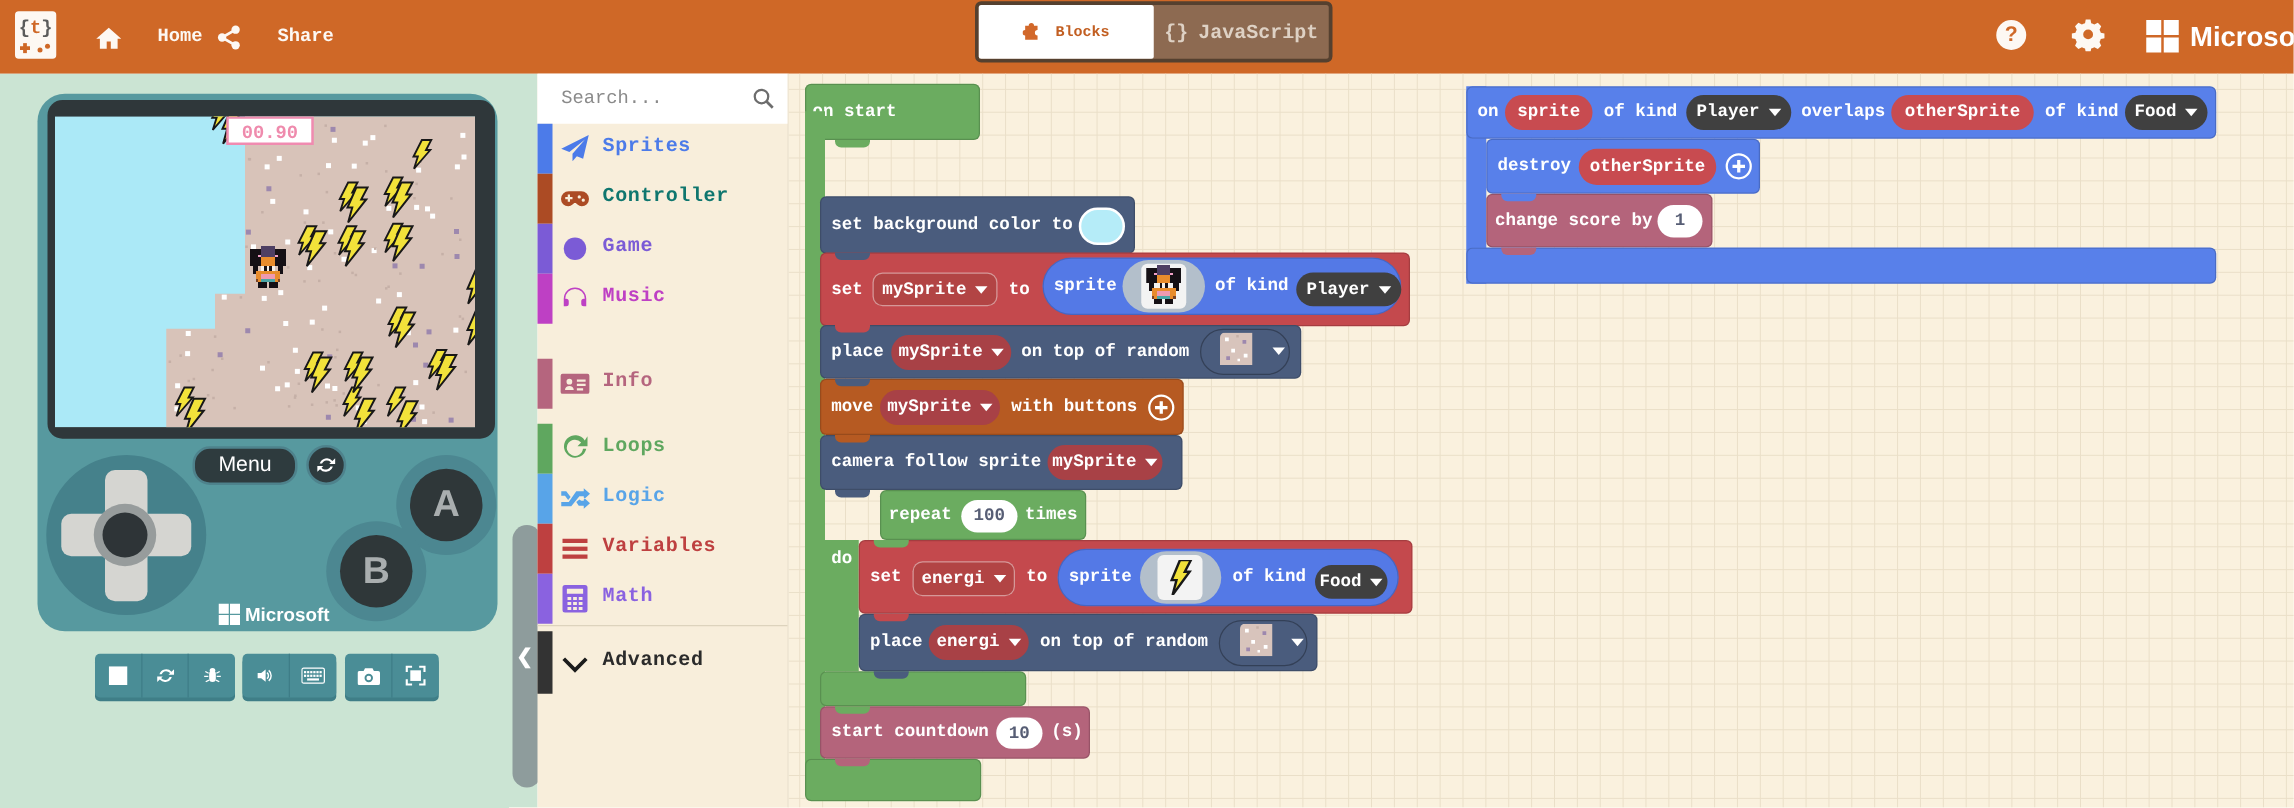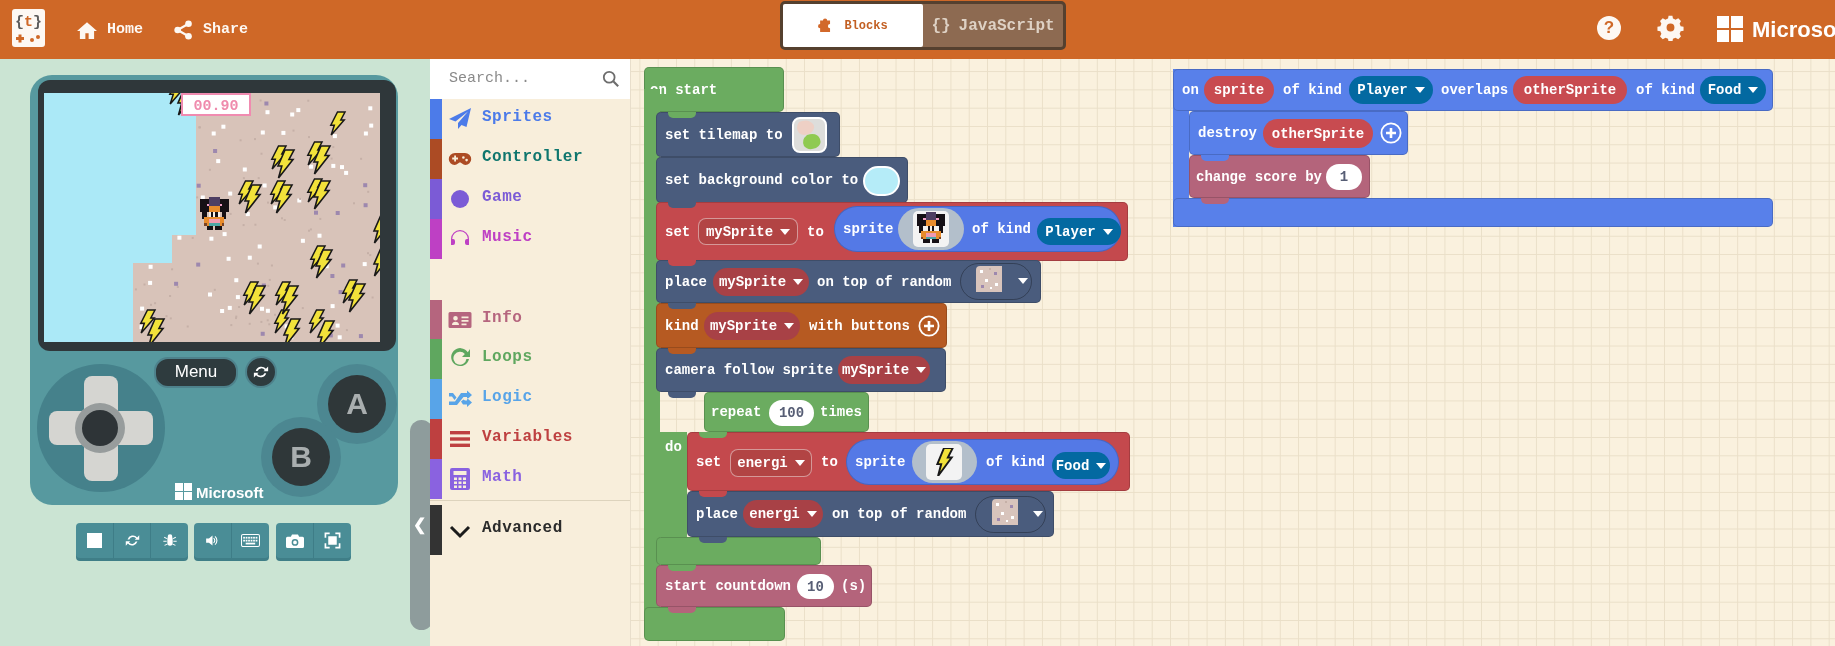--- a/index.html
+++ b/index.html
@@ -1,20 +1,20 @@
 <!DOCTYPE html>
 <html><head>
 <meta charset="utf-8">
 <style>
 html,body{margin:0;padding:0;}
 body{width:1835px;height:646px;overflow:hidden;position:relative;font-family:"Liberation Mono",monospace;}
 .abs{position:absolute;}
 
 #header{position:absolute;left:0;top:0;width:1835px;height:59px;background:#cf6827;}
-.hnav{position:absolute;top:0;height:59px;display:flex;align-items:center;color:#fdf8f3;font-weight:700;font-size:15px;}
+.hnav{position:absolute;top:0;height:59px;display:flex;align-items:center;color:#fdf8f3;font-weight:700;font-size:15px;gap:19px;}
 
 #simpanel{position:absolute;left:0;top:59px;width:430px;height:587px;background:#cbe4d3;}
 #console{position:absolute;left:30px;top:16px;width:368px;height:430px;border-radius:22px;background:#57999f;}
 #screenframe{position:absolute;left:8px;top:5px;width:358px;height:271px;border-radius:12px;background:#2f373a;}
 #gamescreen{position:absolute;left:6px;top:13px;width:336px;height:249px;overflow:hidden;}
 
 #toolbox{position:absolute;left:430px;top:59px;width:200px;height:587px;background:#f8eedb;border-right:1px solid #e8decb;}
 #searchrow{position:absolute;left:0;top:0;width:200px;height:40px;background:#fff;}
 .cat{position:absolute;left:0;width:200px;height:40px;}
 .cat .strip{position:absolute;left:0;top:0;width:12px;height:40px;}
@@ -30,21 +30,21 @@
 .pill{position:absolute;border-radius:14px;color:#fff;font-size:14px;font-weight:700;display:flex;align-items:center;justify-content:center;white-space:pre;}
 .caret{display:inline-block;width:0;height:0;border-left:5px solid transparent;border-right:5px solid transparent;border-top:6px solid #fff;margin-left:7px;}
 .notch{position:absolute;width:28px;height:6px;border-radius:0 0 5px 5px;}
 .slate{background:#4a5c7d;}
 .red{background:#c4494d;}
 .green{background:#6bac60;}
 .rust{background:#b65a22;}
 .mauve{background:#b4647b;}
 .eblue{background:#5880ea;}
 .dd{background:#a84146;}
-.ndd{background:#0369a1;}
+.ndd{background:#404040;}
 .bgrp{position:absolute;top:464px;height:35px;background:#4a8d96;border-radius:4px;display:flex;box-shadow:0 3px 0 #3f7e87;}
 .sbtn{flex:1;display:flex;align-items:center;justify-content:center;border-right:1px solid #3e7d87;}
 .sbtn:last-child{border-right:none;}
 </style>
 </head>
 <body>
 <div id="header">
 
   <div class="abs" style="left:12px;top:9px;width:33px;height:38px;background:#fdf8f3;border-radius:3px;">
     <div class="abs" style="left:3px;top:4px;width:27px;height:20px;color:#5b5b5b;font-size:15px;font-weight:700;text-align:center;line-height:20px;">{<span style="color:#cf6827;">t</span>}</div>
@@ -504,21 +504,21 @@
       </svg>
     <div class="label">Game</div>
     </div>
   <div class="cat" style="top:160px;color:#be40c4;">
       <div class="strip" style="background:#be40c4;"></div>
     <svg class="icon" viewBox="0 0 24 24">
         <path fill="#be40c4" d="M12 3 a9 9 0 0 0-9 9 v6 h2 a2 2 0 0 0 2-2 v-2 a2 2 0 0 0-2-2 h-.8 a7.8 7.8 0 0 1 15.6 0 H19 a2 2 0 0 0-2 2 v2 a2 2 0 0 0 2 2 h2 v-6 a9 9 0 0 0-9-9 z"></path>
       </svg>
     <div class="label">Music</div>
     </div>
-  <div class="cat" style="top:241px;color:#b5657e;">
+  <div class="cat" style="top:228px;color:#b5657e;">
       <div class="strip" style="background:#b5657e;"></div>
     <svg class="icon" viewBox="0 0 24 24">
         <path fill="#b5657e" d="M2 4 h20 a1.5 1.5 0 0 1 1.5 1.5 v13 a1.5 1.5 0 0 1-1.5 1.5 H2 A1.5 1.5 0 0 1 .5 18.5 v-13 A1.5 1.5 0 0 1 2 4 z M7.5 8 a2.3 2.3 0 1 0 0 4.6 a2.3 2.3 0 0 0 0-4.6 z M4 17 c0-2 1.6-3.2 3.5-3.2 s3.5 1.2 3.5 3.2 z M13.5 8.5 h7 v1.8 h-7 z M13.5 12 h7 v1.8 h-7 z M13.5 15.5 h5 v1.8 h-5 z" fill-rule="evenodd"></path>
       </svg>
     <div class="label">Info</div>
     </div>
   <div class="cat" style="top:280px;color:#5fa75f;">
       <div class="strip" style="background:#5fa75f;"></div>
     <svg class="icon" viewBox="0 0 24 24">
         <path fill="#5fa75f" d="M12 4 a8 8 0 0 0-8 8 h3 a5 5 0 0 1 5-5 a5 5 0 0 1 3.5 1.5 L13 11 h8 V3 l-2.6 2.6 A8 8 0 0 0 12 4 z M20 12 h-3 a5 5 0 0 1-5 5 v3 a8 8 0 0 0 8-8 z" transform="rotate(20 12 12)" opacity="0"></path>
@@ -560,27 +560,20 @@
     <div class="label" style="top:14px;color:#2b2b2b;">Advanced</div>
     </div>
 </div>
 <div id="workspace">
 <div class="blk green" style="left:13px;top:8px;width:140px;height:45px;">
       <span class="t" style="left:6px;">on start</span>
     </div>
 <div class="abs" style="left:13px;top:30px;width:16px;height:530px;background:#6bac60;"></div>
 <div class="blk green" style="left:13px;top:548px;width:141px;height:34px;"></div>
 <div class="notch" style="left:37px;top:548px;background:#b4647b;"></div>
-<div class="blk slate" style="left:25px;top:53px;width:184px;height:45px;">
-      <span class="t" style="left:9px;">set tilemap to</span>
-      <div class="abs" style="left:136px;top:5px;width:35px;height:36px;background:#dddddb;border:2px solid #fff;border-radius:8px;box-sizing:border-box;"><svg width="31" height="32" viewBox="0 0 31 32">
-          <path d="M5 3 q9 -4 14 2 q3 4 -2 9 q-7 4 -12 0 q-4 -5 0 -11 z" fill="#eed0c5"></path>
-          <path d="M13 16 q10 -3 13 4 q2 6 -4 9 q-8 3 -12 -2 q-3 -6 3 -11 z" fill="#8fca52"></path>
-        </svg></div>
-    </div>
 <div class="notch" style="left:37px;top:53px;background:#6bac60;"></div>
 <div class="blk slate" style="left:25px;top:98px;width:252px;height:46px;">
       <span class="t" style="left:9px;">set background color to</span>
       <div class="abs" style="left:207px;top:9px;width:37px;height:30px;background:#b5ecf8;border:2px solid #fff;border-radius:16px;box-sizing:border-box;"></div>
     </div>
 <div class="blk red" style="left:25px;top:143px;width:472px;height:59px;">
       <span class="t" style="left:9px;">set</span>
       <div class="pill" style="left:42px;top:16px;width:100px;height:27px;background:#b24444;border:1px solid rgba(255,255,255,.45);border-radius:8px;box-sizing:border-box;">mySprite<i class="caret"></i></div>
       <span class="t" style="left:151px;">to</span>
       <div class="abs" style="left:178px;top:4px;width:287px;height:46px;border-radius:23px;background:#5479e6;box-shadow:inset 0 0 0 1px rgba(0,0,0,.16);">
@@ -627,21 +620,21 @@
           <rect x="9" y="13" width="3" height="3" fill="#fff"></rect>
           <rect x="19" y="17" width="3" height="3" fill="#fff"></rect>
           <rect x="5" y="19" width="3" height="3" fill="#9d88ae"></rect>
           <rect x="14" y="21" width="2" height="2" fill="#fff"></rect>
           <rect x="13" y="2" width="2" height="2" fill="#c5b0a7"></rect>
         </svg></div>
       <i class="caret abs" style="left:355px;top:18px;"></i>
     </div>
 <div class="notch" style="left:37px;top:201px;background:#c4494d;"></div>
 <div class="blk rust" style="left:25px;top:244px;width:291px;height:45px;">
-      <span class="t" style="left:9px;">kind</span>
+      <span class="t" style="left:9px;">move</span>
       <div class="pill dd" style="left:48px;top:9px;width:96px;height:28px;">mySprite<i class="caret"></i></div>
       <span class="t" style="left:153px;">with buttons</span>
       <div class="abs" style="left:262px;top:12px;width:22px;height:22px;"><svg width="22" height="22" viewBox="0 0 22 22">
           <circle cx="11" cy="11" r="9.6" fill="none" stroke="#fff" stroke-width="1.8"></circle>
           <path d="M11 6 v10 M6 11 h10" stroke="#fff" stroke-width="2.6"></path>
         </svg></div>
     </div>
 <div class="notch" style="left:37px;top:244px;background:#4a5c7d;"></div>
 <div class="blk slate" style="left:25px;top:289px;width:290px;height:44px;">
       <span class="t" style="left:9px;">camera follow sprite</span>

